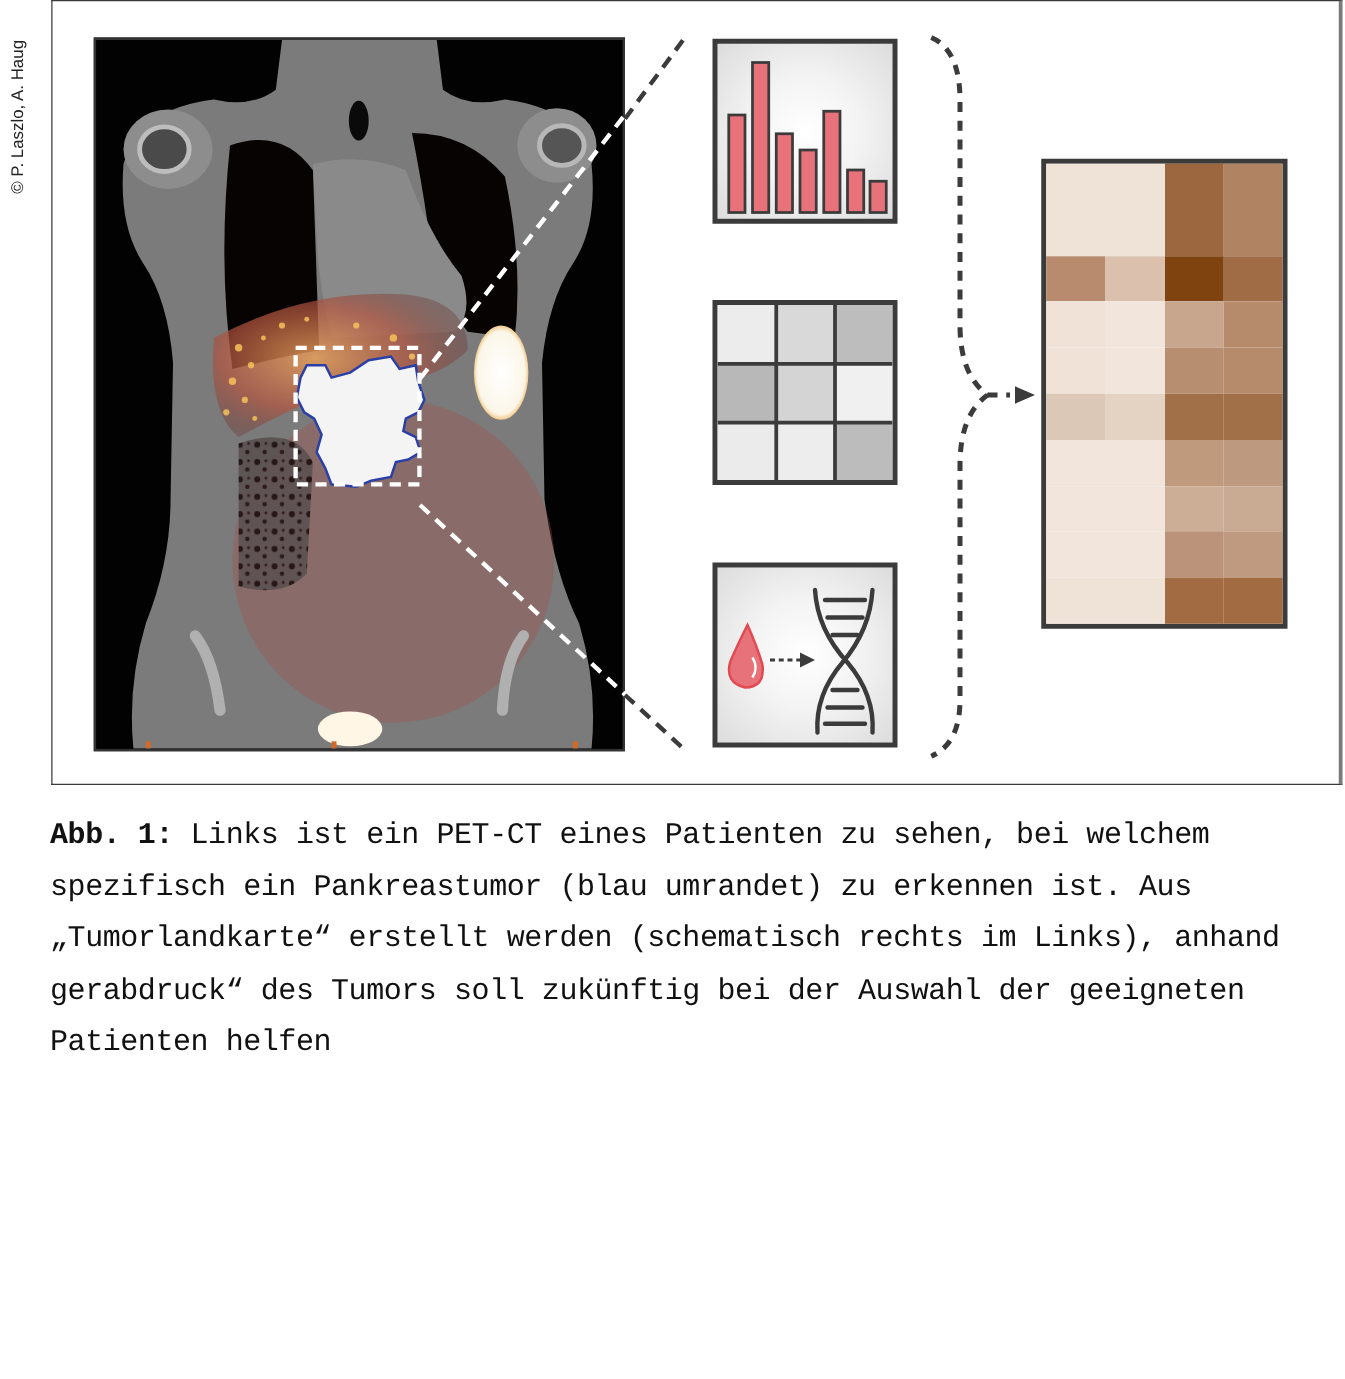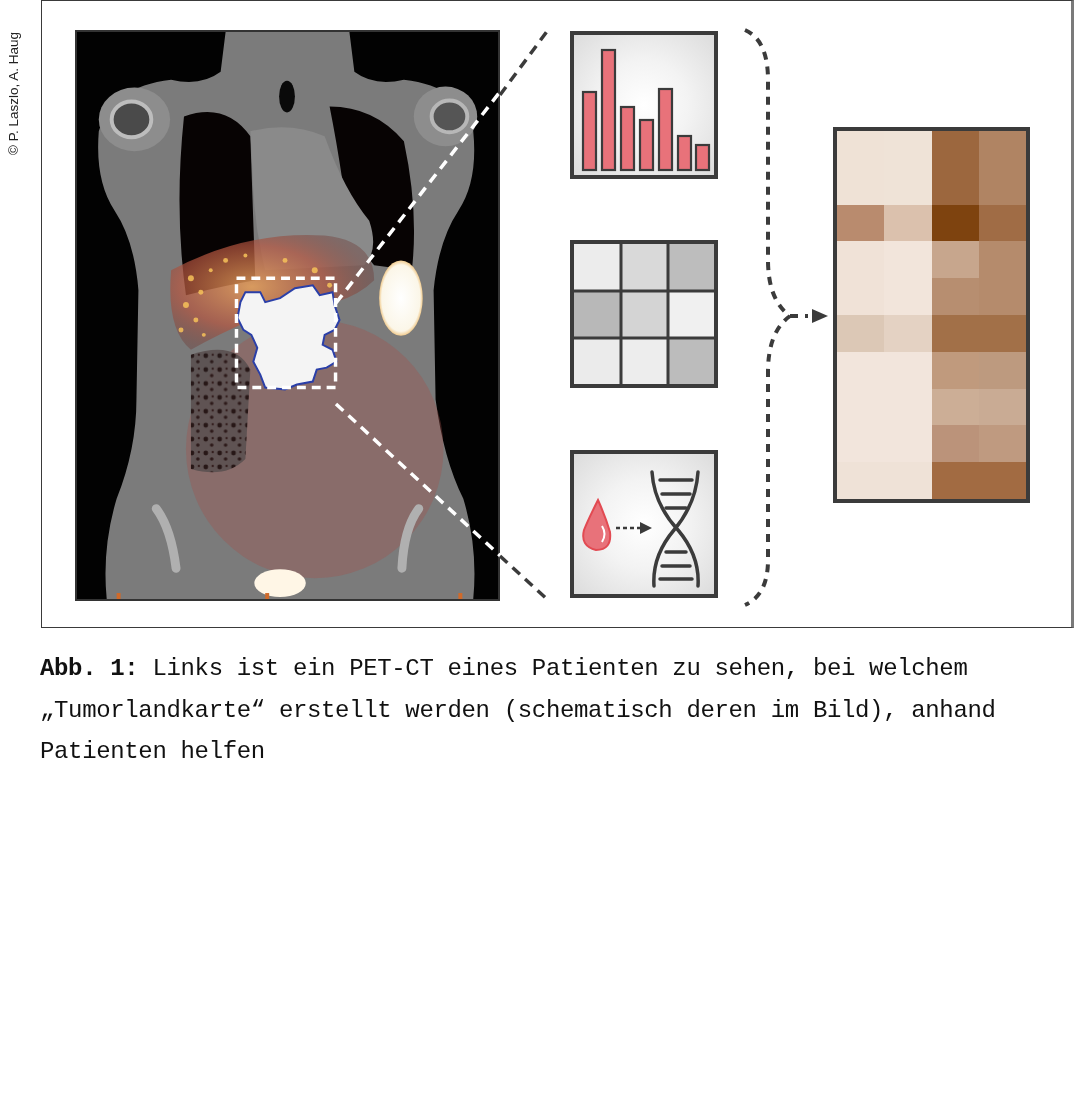--- a/index.html
+++ b/index.html
@@ -232,15 +232,17 @@
     <div style="background: rgb(187, 147, 122);"></div>
     <div style="background: rgb(191, 154, 128);"></div>
     <div style="background: rgb(239, 226, 215);"></div>
     <div style="background: rgb(239, 226, 215);"></div>
     <div style="background: rgb(162, 107, 66);"></div>
     <div style="background: rgb(162, 107, 66);"></div>
   </div>
 
 <div class="caption">
   <span class="line"><span class="lbl">Abb. 1:</span><span> Links ist ein PET-CT eines Patienten zu sehen, bei welchem</span></span>
-  <span class="line">„Tumorlandkarte“ erstellt werden (schematisch deren im Bild), anhand</span>
+  <span class="line">spezifisch ein Pankreastumor (blau umrandet) zu erkennen ist. Aus</span>
+  <span class="line">„Tumorlandkarte“ erstellt werden (schematisch rechts im Links), anhand</span>
+  <span class="line">gerabdruck“ des Tumors soll zukünftig bei der Auswahl der geeigneten</span>
   <span class="line">Patienten helfen</span>
 </div>
 
 </body></html>

